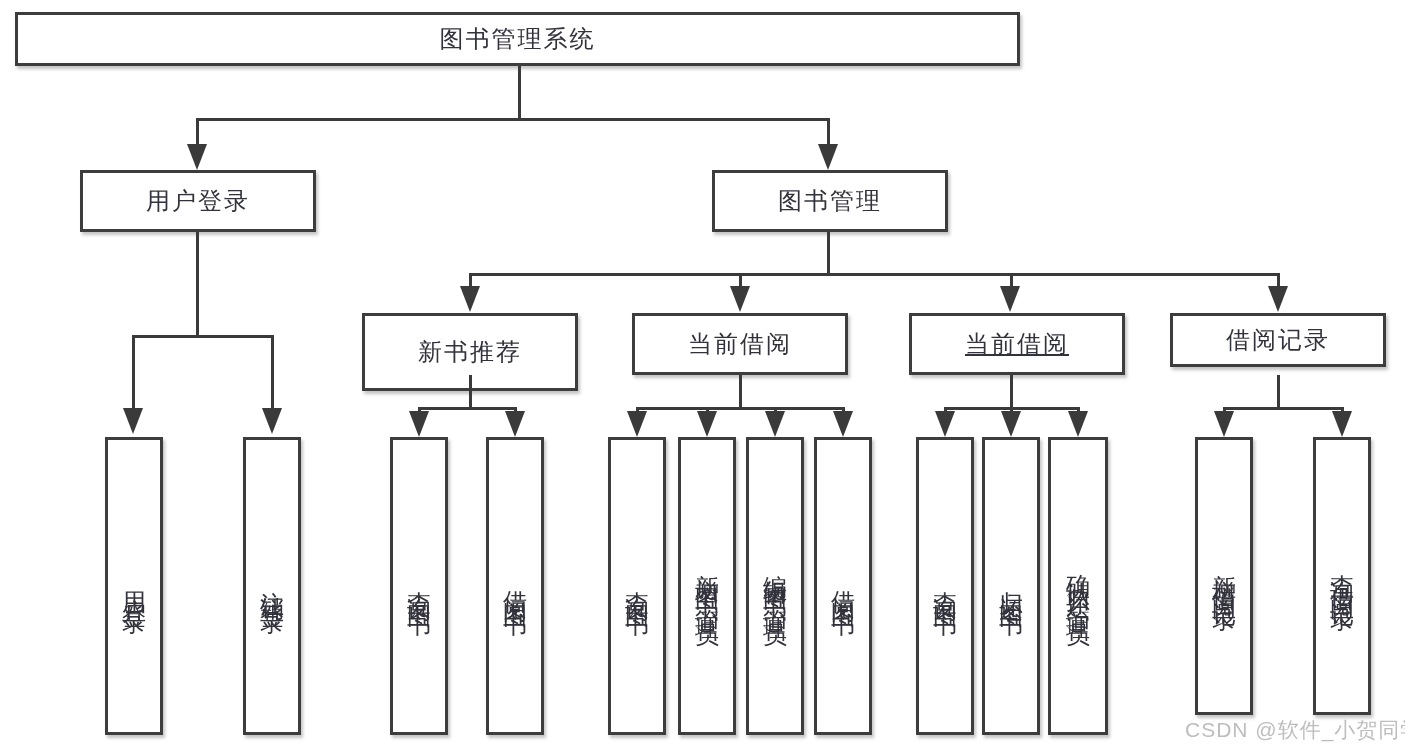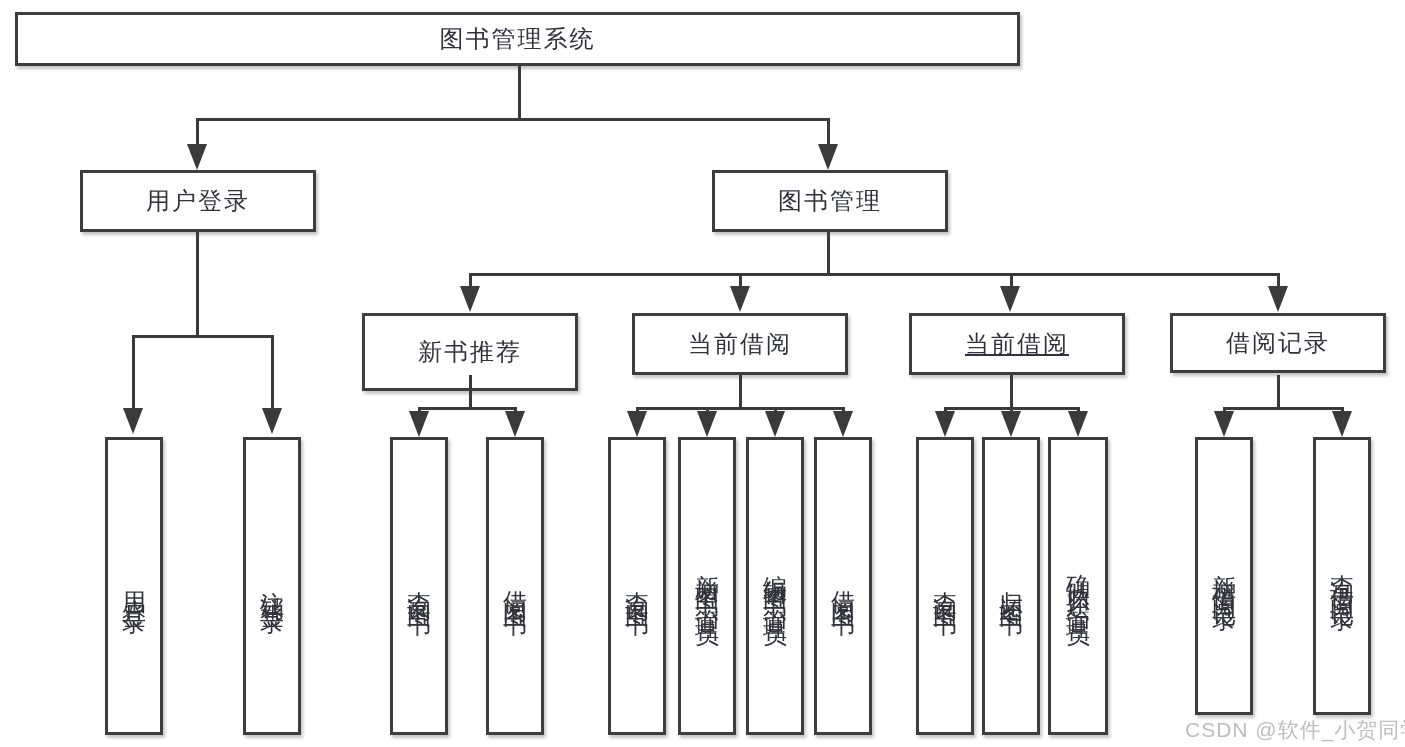--- a/index.html
+++ b/index.html
@@ -67,21 +67,21 @@
 <div class="stage">
 
   <div class="box" style="left:15px; top:12px; width:1005px; height:54px;">图书管理系统</div>
 
   <div class="box" style="left:80px; top:170px; width:236px; height:62px;">用户登录</div>
   <div class="box" style="left:712px; top:170px; width:236px; height:62px;text-align:right;">图书管理</div>
 
   <div class="box" style="left:362px; top:313px; width:216px; height:78px;">新书推荐</div>
   <div class="box" style="left:632px; top:313px; width:216px; height:62px;">当前借阅</div>
   <div class="box" style="left:909px; top:313px; width:216px; height:62px;text-decoration:underline;">当前借阅</div>
-  <div class="box" style="left:1170px; top:313px; width:216px; height:60px;">借阅记录</div>
+  <div class="box" style="left:1170px; top:313px; width:216px; height:54px;">借阅记录</div>
 
   <div class="box vbox" style="left:105px; top:437px; width:58px; height:298px;">用户登录</div>
   <div class="box vbox" style="left:243px; top:437px; width:58px; height:298px;">注销登录</div>
 
   <div class="box vbox" style="left:390px; top:437px; width:58px; height:298px;">查询图书</div>
   <div class="box vbox" style="left:486px; top:437px; width:58px; height:298px;">借阅图书</div>
 
   <div class="box vbox" style="left:608px; top:437px; width:58px; height:298px;">查询图书</div>
   <div class="box vbox" style="left:678px; top:437px; width:58px; height:298px;">新增图书（管理员）</div>
   <div class="box vbox" style="left:746px; top:437px; width:58px; height:298px;">编辑图书（管理员）</div>

